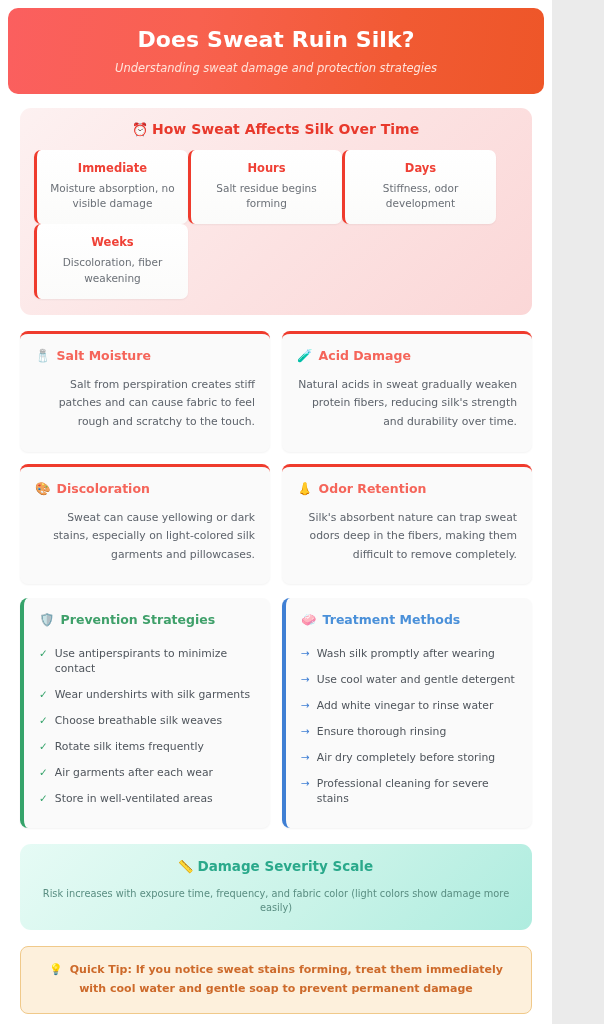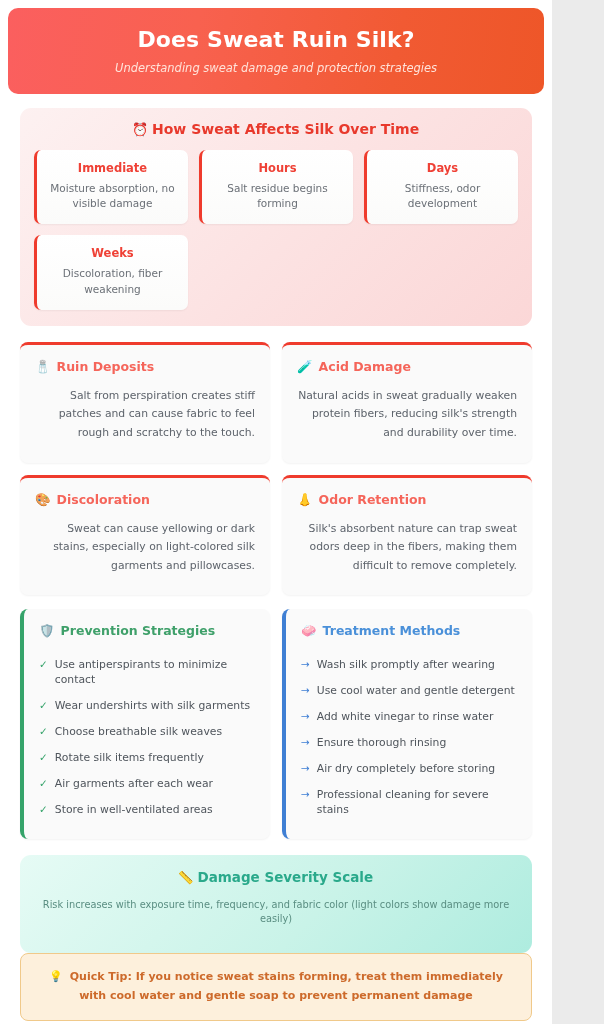--- a/index.html
+++ b/index.html
@@ -61,21 +61,20 @@
     color: #e8392c;
     font-size: 14px;
     font-weight: bold;
     margin-bottom: 13px;
   }
   .timeline-heading .emj { font-size: 13px; margin-right: 3px; }
 
   .timeline-grid {
     display: flex;
     flex-wrap: wrap;
-    gap: 11px;
   }
   .timeline-card {
     width: calc((100% - 22px) / 3);
     background: linear-gradient(180deg, #ffffff 0%, #fbfbfa 100%);
     border-left: 3px solid #ef3b2d;
     border-radius: 7px;
     padding: 11px 12px 13px 12px;
     text-align: center;
     min-height: 65px;
     box-shadow: 0 1px 2px rgba(0,0,0,0.05);
@@ -162,21 +161,22 @@
     gap: 7px;
   }
   .bullet-mark { flex: 0 0 auto; font-size: 10.5px; }
   .bullet-mark.green { color: #35a36a; }
   .bullet-mark.blue  { color: #3f7fd4; }
 
   
   .severity-section {
     background: linear-gradient(135deg, #e6fbf5 0%, #c9f3e8 58%, #aeecdf 100%);
     border-radius: 11px;
-    padding: 14px 16px 28px 16px;
+    padding: 14px 16px 16px 16px;
+    margin-bottom: 16px;
   }
   .severity-heading {
     text-align: center;
     color: #2aa98b;
     font-size: 13.5px;
     font-weight: bold;
     margin-bottom: 13px;
   }
   .severity-heading .emj { font-size: 12.5px; margin-right: 3px; }
 
@@ -261,21 +261,21 @@
           <div class="tc-label">Weeks</div>
           <div class="tc-desc">Discoloration, fiber weakening</div>
         </div>
       </div>
     </div>
 
     <div class="damage-grid">
       <div class="damage-card">
         <div class="dc-title">
           <span class="emj">🧂</span>
-          <span>Ruin Deposits</span>
+          <span>Salt Moisture</span>
         </div>
         <div class="dc-desc">Salt from perspiration creates stiff patches and can cause fabric to feel rough and scratchy to the touch.</div>
       </div>
       <div class="damage-card">
         <div class="dc-title">
           <span class="emj">🧪</span>
           <span>Acid Damage</span>
         </div>
         <div class="dc-desc">Natural acids in sweat gradually weaken protein fibers, reducing silk's strength and durability over time.</div>
       </div>

